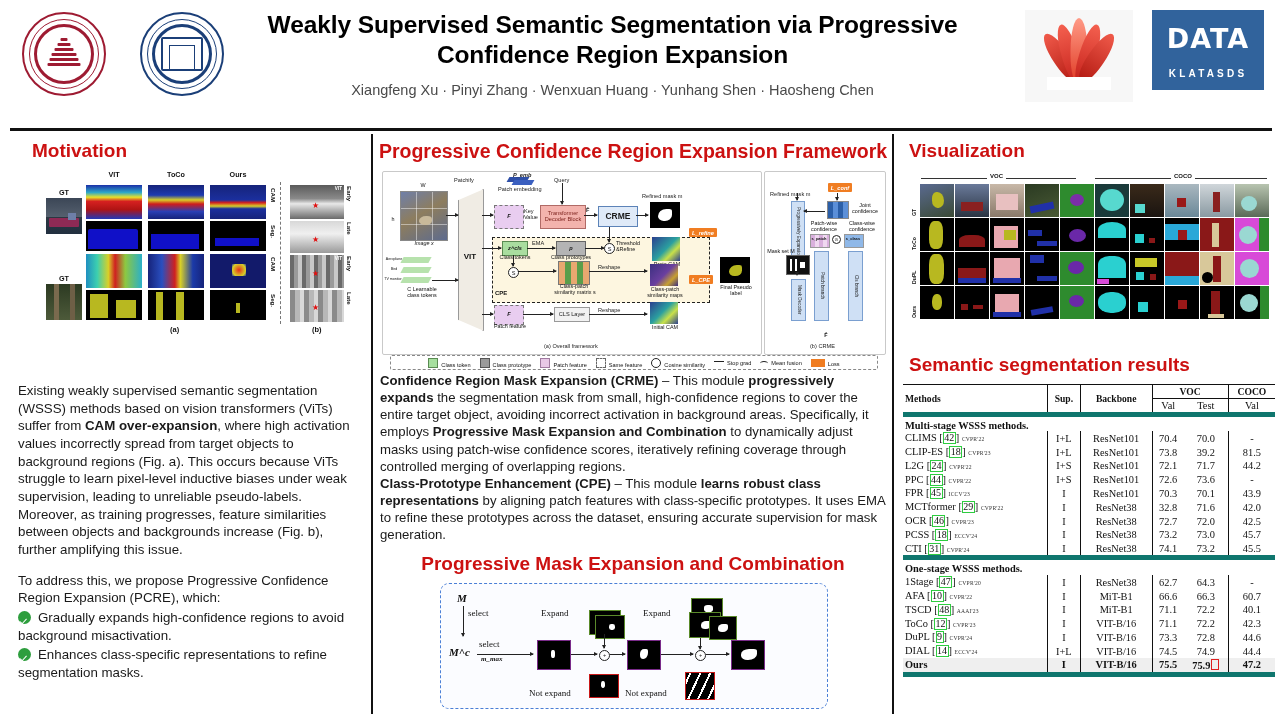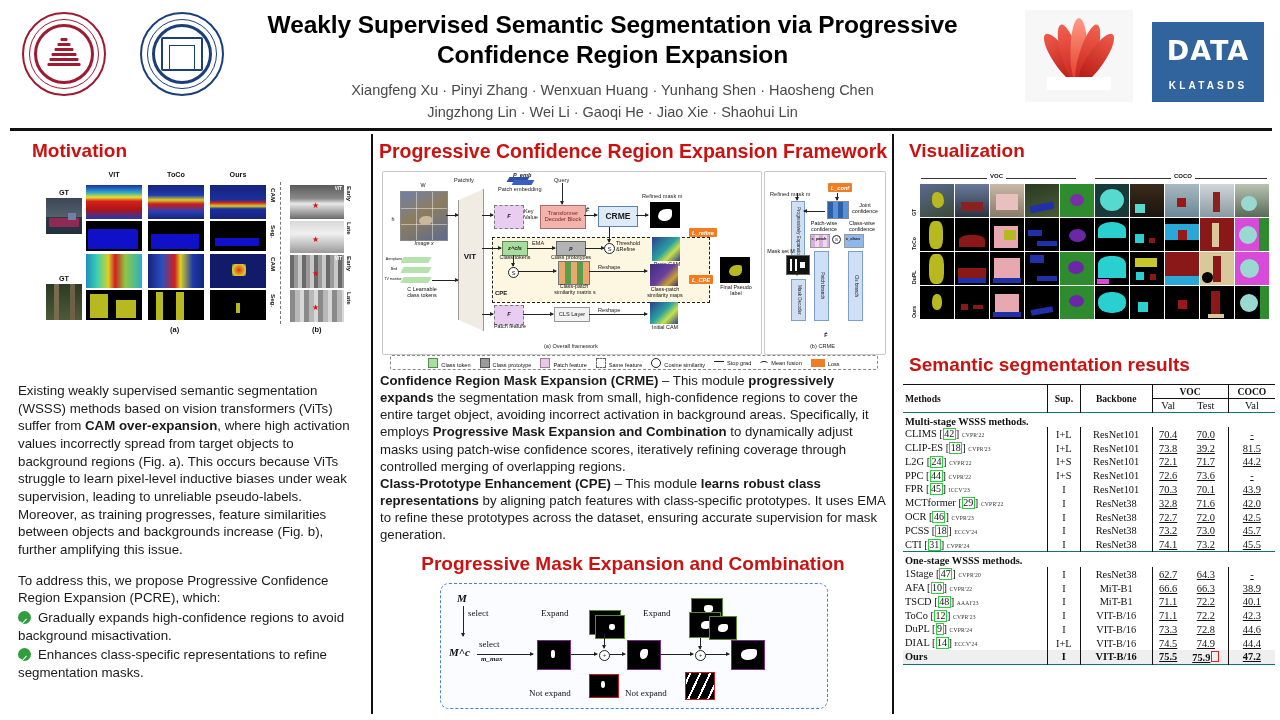--- a/index.html
+++ b/index.html
@@ -24,21 +24,21 @@
   .tree i{position:absolute;left:50%;height:3.2px;background:currentColor;
     transform:translateX(-50%);border-radius:1px;}
   .gate{width:38px;height:30px;border:2px solid currentColor;border-radius:2px;position:relative;}
   .gate:before{content:"";position:absolute;left:6px;top:6px;right:6px;bottom:0;
     border:1.4px solid currentColor;border-bottom:none;}
 
   .title-block{position:absolute;left:215px;top:10px;width:795px;text-align:center;}
   .ptitle{font-size:24.5px;font-weight:bold;line-height:1.22;color:#000;letter-spacing:-.1px;}
   .pauthors{margin-top:9px;font-size:14.5px;line-height:1.55;color:#4a4a4a;}
 
-  .logo-right{position:absolute;top:10px;right:16px;display:flex;gap:19px;align-items:flex-end;}
+  .logo-right{position:absolute;top:10px;right:16px;display:flex;gap:19px;align-items:flex-start;}
   .huawei{width:108px;height:92px;background:#f7f7f7;position:relative;overflow:hidden;}
   .petal{position:absolute;bottom:18px;left:50%;border-radius:50% 50% 44% 44%;}
   .hw-base{position:absolute;left:50%;bottom:12px;transform:translateX(-50%);
      width:64px;height:13px;background:#fff;}
   .data-logo{width:112px;height:80px;background:#31639c;position:relative;}
   .data-word{position:absolute;left:0;right:0;top:13px;text-align:center;
      font-size:27px;font-weight:bold;color:#fff;letter-spacing:1px;font-family:"DejaVu Sans",sans-serif;}
   .data-sub{position:absolute;left:0;right:0;bottom:11px;text-align:center;
      font-size:10px;font-weight:bold;color:#fff;letter-spacing:3.2px;}
 
@@ -113,24 +113,24 @@
   .viz-row-lbl{position:absolute;font-size:5.2px;font-weight:bold;color:#111;writing-mode:vertical-rl;
      transform:rotate(180deg);}
   .viz-cell{position:absolute;background:#000;}
 
   
   .tbl{width:372px;margin:4px 0 0 4px;border-collapse:collapse;
      font-family:"Liberation Serif",serif;font-size:10.4px;color:#111;}
   .tbl td,.tbl th{padding:0.9px 2px;}
   .tbl .hrow td{border-top:1.6px solid #111;}
   .tbl .grp td{font-weight:bold;padding-top:3px;}
-  .tbl .num{text-align:center;text-decoration:underline;}
+  .tbl .num{text-align:center;}
   .tbl .ctr{text-align:center;}
   .tbl .sep{border-left:1px solid #111;}
-  .tbl .topline td{border-top:1px solid #0f766e;}
+  .tbl .topline td{border-top:5px solid #0f766e;}
   .ref{display:inline-block;border:1.2px solid #2ecc40;color:#111;padding:0 .5px;
      line-height:1;font-size:10px;}
   .venue{font-size:5.6px;color:#333;letter-spacing:.2px;}
   .ours td{background:#efefef;font-weight:bold;}
   .caret{display:inline-block;width:6px;height:9px;border:1.4px solid #e02020;
      vertical-align:-1px;margin-left:1px;}
   .thead-sm{font-size:9.6px;font-weight:bold;}
 </style>
 </head>
 <body>
@@ -165,21 +165,20 @@
       </div>
     </div>
 
     <div class="title-block">
       <div class="ptitle">
         <div>Weakly Supervised Semantic Segmentation via Progressive</div>
         <div>Confidence Region Expansion</div>
       </div>
       <div class="pauthors">
         <div>Xiangfeng Xu · Pinyi Zhang · Wenxuan Huang · Yunhang Shen · Haosheng Chen</div>
-        <div>Jingzhong Lin · Wei Li · Gaoqi He · Jiao Xie · Shaohui Lin</div>
       </div>
     </div>
 
     <div class="logo-right">
       <div class="huawei">
         <div class="petal" style="width:17px;height:56px;transform:translateX(-50%) rotate(-34deg) translateY(-4px);transform-origin:50% 100%;background:linear-gradient(180deg,#f05a4a,#b31a12);"></div>
         <div class="petal" style="width:17px;height:62px;transform:translateX(-50%) rotate(-17deg);transform-origin:50% 100%;background:linear-gradient(180deg,#f4604f,#c4201a);"></div>
         <div class="petal" style="width:17px;height:66px;transform:translateX(-50%);transform-origin:50% 100%;background:linear-gradient(180deg,#ff9a86,#e03a24);"></div>
         <div class="petal" style="width:17px;height:62px;transform:translateX(-50%) rotate(17deg);transform-origin:50% 100%;background:linear-gradient(180deg,#f4604f,#c4201a);"></div>
         <div class="petal" style="width:17px;height:56px;transform:translateX(-50%) rotate(34deg) translateY(-4px);transform-origin:50% 100%;background:linear-gradient(180deg,#f05a4a,#b31a12);"></div>
@@ -785,21 +784,21 @@
             <td class="num sep">62.7</td>
             <td class="num">64.3</td>
             <td class="num sep">-</td>
           </tr>
           <tr>
             <td>AFA [<span class="ref">10</span>] <span class="venue">CVPR'22</span></td>
             <td class="ctr sep">I</td>
             <td class="ctr sep">MiT-B1</td>
             <td class="num sep">66.6</td>
             <td class="num">66.3</td>
-            <td class="num sep">38.9</td>
+            <td class="num sep">60.7</td>
           </tr>
           <tr>
             <td>TSCD [<span class="ref">48</span>] <span class="venue">AAAI'23</span></td>
             <td class="ctr sep">I</td>
             <td class="ctr sep">MiT-B1</td>
             <td class="num sep">71.1</td>
             <td class="num">72.2</td>
             <td class="num sep">40.1</td>
           </tr>
           <tr>

